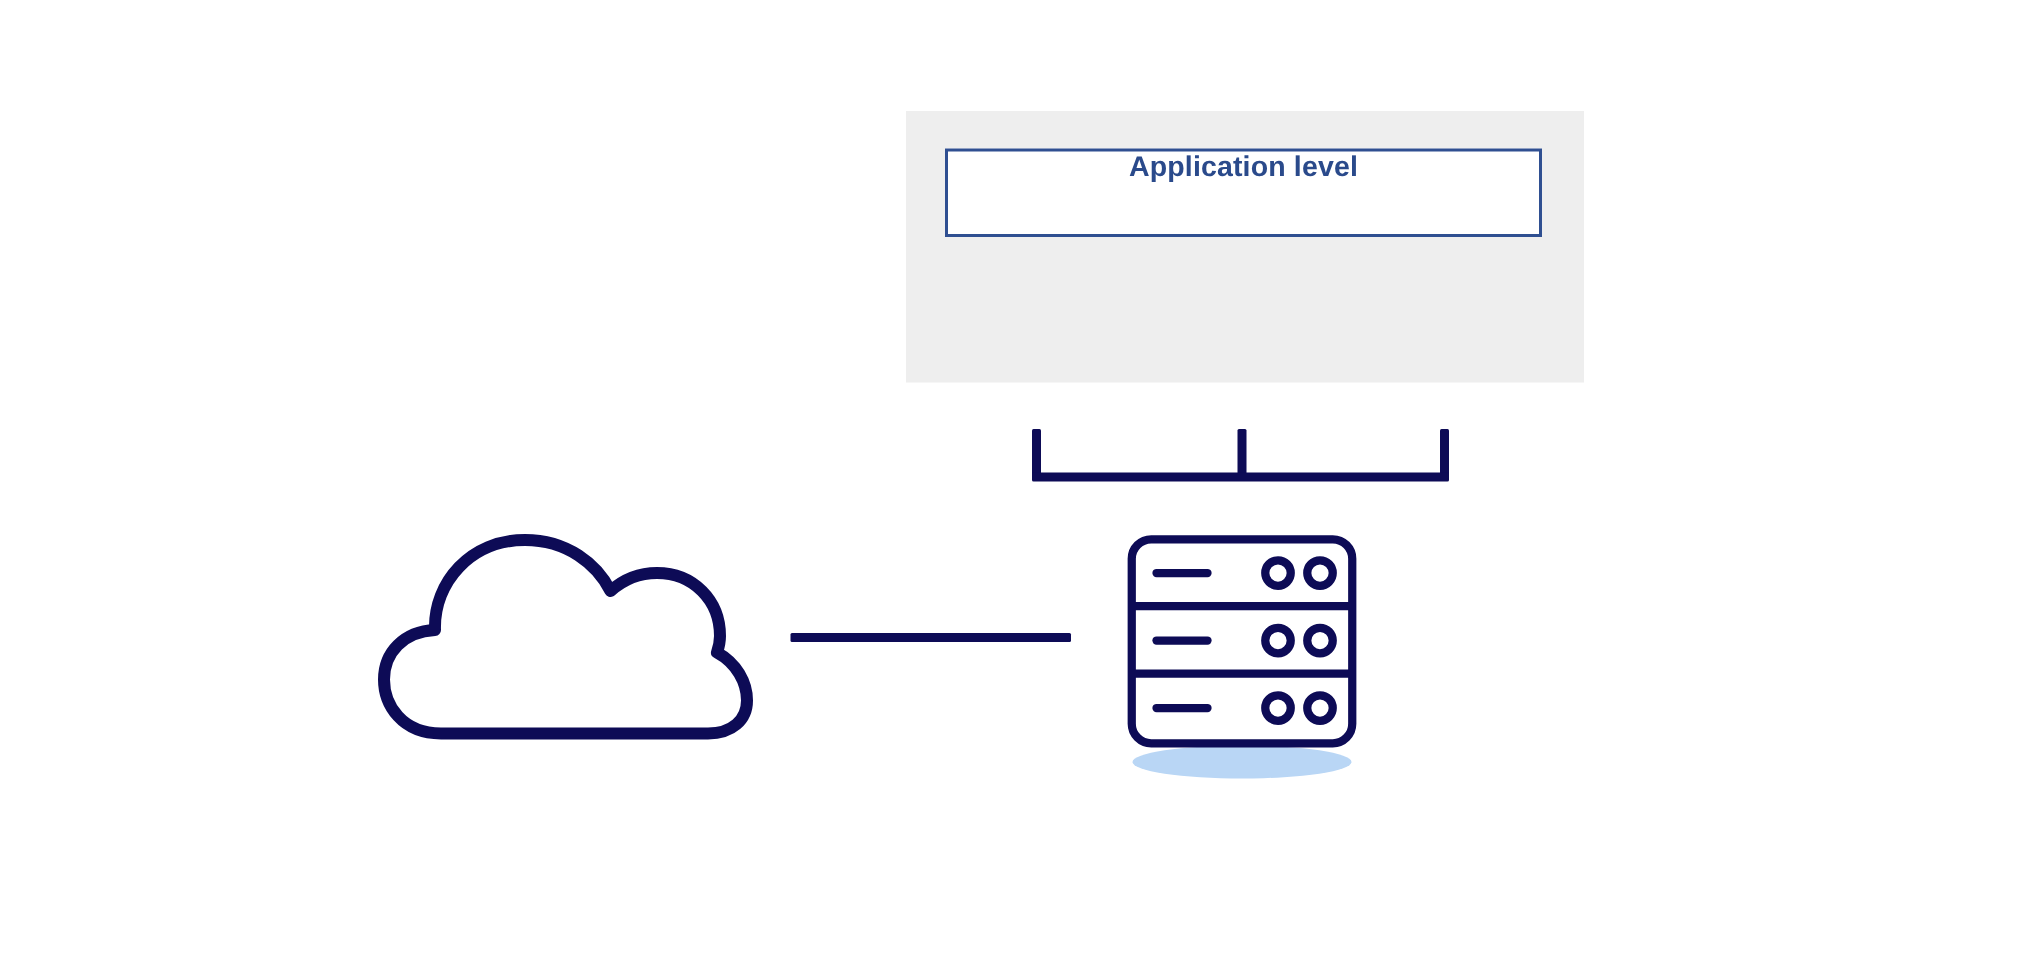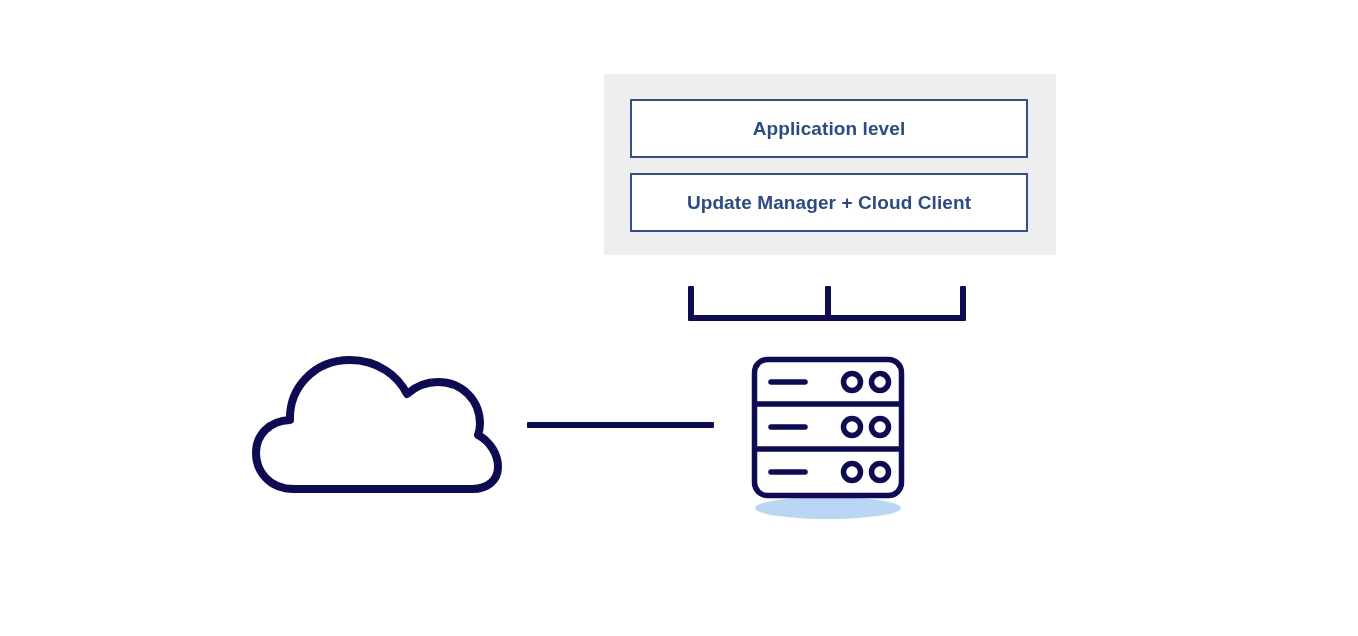--- a/index.html
+++ b/index.html
@@ -31,21 +31,20 @@
   }
   .level-box {
     position: absolute;
     left: 26px;
     width: 398px;
     height: 59px;
     background: #ffffff;
     border: 2px solid #2f4f91;
     box-sizing: border-box;
     display: flex;
-    align-items: center;
     justify-content: center;
   }
   .level-box.top { top: 25px; }
   .level-box.bottom { top: 99px; }
   .level-box-label {
     font-family: "Liberation Sans", sans-serif;
     font-size: 19px;
     font-weight: bold;
     color: #2a4a8b;
     letter-spacing: 0.1px;
@@ -97,23 +96,20 @@
 <body>
 
 <div id="diagram-canvas">
 
   <div class="stack-panel">
 
     <div class="level-box top">
       <span class="level-box-label">Application level</span>
     </div>
 
-    <div class="level-box bottom">
-      <span class="level-box-label">Update Manager + Cloud Client</span>
-    </div>
 
   </div>
 
   <div class="bracket">
     <svg width="278" height="36" viewBox="0 0 278 36" xmlns="http://www.w3.org/2000/svg">
       <g fill="#0d0b56">
         <rect x="0" y="0" width="6" height="34" rx="1"></rect>
         <rect x="137" y="0" width="6" height="34" rx="1"></rect>
         <rect x="272" y="0" width="6" height="34" rx="1"></rect>
         <rect x="0" y="29" width="278" height="6" rx="1"></rect>

